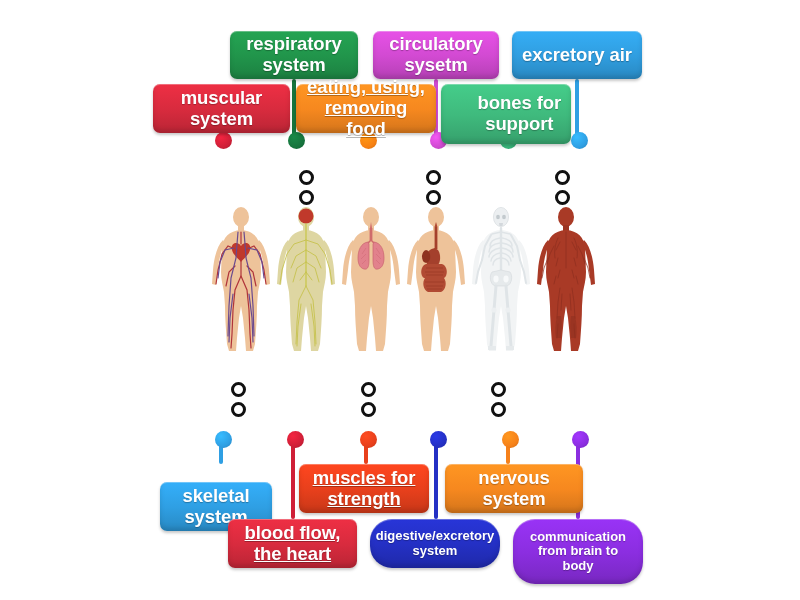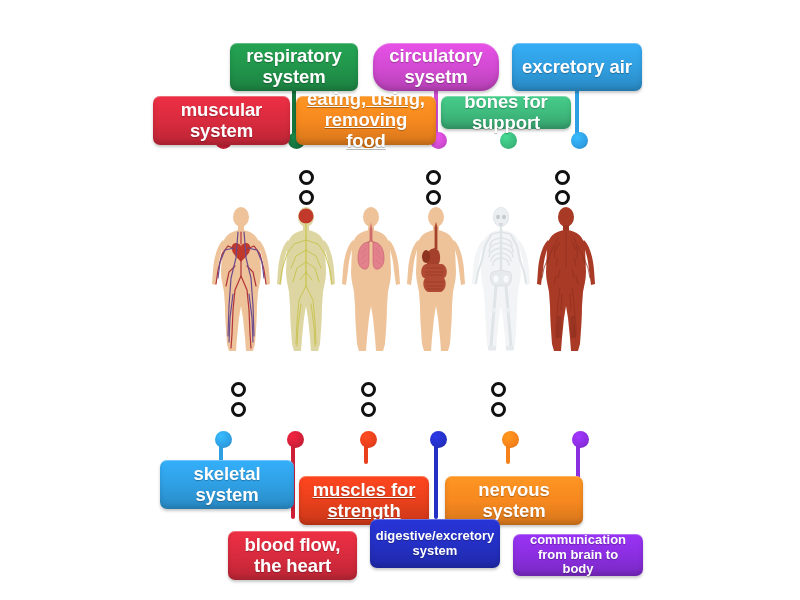--- a/index.html
+++ b/index.html
@@ -52,22 +52,22 @@
     padding: 3px 10px;
     line-height: 1.12;
     letter-spacing: -0.1px;
     text-shadow: 0 1px 1px rgba(0,0,0,0.28);
     box-shadow: 0 2px 3px rgba(0,0,0,0.22),
                 inset 0 1px 0 rgba(255,255,255,0.30),
                 inset 0 -3px 5px rgba(0,0,0,0.13);
     z-index: 5;
     user-select: none;
   }
-  .chip-lg { font-size: 18.5px; margin-top: 12px; }
-  .chip-sm { font-size: 13px; letter-spacing: 0px; }
+  .chip-lg { font-size: 18.5px; }
+  .chip-sm { font-size: 13px; letter-spacing: 0px; border-radius: 22px; }
 
   
   .target-pair {
     position: absolute;
     width: 20px;
     z-index: 4;
   }
   .target {
     width: 15px;
     height: 15px;
@@ -102,36 +102,36 @@
       <div class="connector" style="background: rgb(247, 129, 19); left: 364px; top: 133px; height: 7px;"></div>
       <div class="pin" style="left: 366px; top: 132px; background: radial-gradient(circle at 35% 30%, rgb(255, 152, 22) 0%, rgb(247, 129, 19) 62%, rgb(203, 106, 16) 100%);"></div>
       <div class="connector" style="background: rgb(59, 185, 125); left: 504px; top: 133px; height: 7px;"></div>
       <div class="pin" style="left: 506px; top: 132px; background: radial-gradient(circle at 35% 30%, rgb(70, 218, 148) 0%, rgb(59, 185, 125) 62%, rgb(48, 152, 103) 100%);"></div>
     </div>
   <div id="top-chips">
       <div class="chip chip-lg" style="left: 230px; top: 31px; width: 128px; height: 48px; background: linear-gradient(rgb(36, 164, 83) 0%, rgb(33, 149, 75) 52%, rgb(28, 128, 65) 100%);">
         <span style="white-space: pre-line;">respiratory
 system</span>
       </div>
-      <div class="chip chip-lg" style="left: 373px; top: 31px; width: 126px; height: 48px; background: linear-gradient(rgb(231, 81, 231) 0%, rgb(210, 74, 210) 52%, rgb(181, 64, 181) 100%); border-radius: 18px;">
+      <div class="chip chip-lg" style="left: 373px; top: 31px; width: 126px; height: 48px; background: linear-gradient(rgb(231, 81, 231) 0%, rgb(210, 74, 210) 52%, rgb(181, 64, 181) 100%);">
         <span style="white-space: pre-line;">circulatory
 sysetm</span>
       </div>
       <div class="chip chip-lg" style="left: 512px; top: 31px; width: 130px; height: 48px; background: linear-gradient(rgb(53, 174, 246) 0%, rgb(48, 158, 224) 52%, rgb(41, 136, 193) 100%);">
         <span style="white-space: pre-line;">excretory air</span>
       </div>
       <div class="chip chip-lg" style="left: 153px; top: 84px; width: 137px; height: 49px; background: linear-gradient(rgb(238, 47, 68) 0%, rgb(216, 43, 62) 52%, rgb(186, 37, 53) 100%);">
         <span style="white-space: pre-line;">muscular
 system</span>
       </div>
       <div class="chip chip-lg" style="left: 296px; top: 84px; width: 140px; height: 49px; background: linear-gradient(rgb(255, 150, 34) 0%, rgb(246, 136, 31) 52%, rgb(212, 117, 27) 100%); text-decoration: underline;">
         <span style="white-space: pre-line;">eating, using,
 removing food</span>
       </div>
-      <div class="chip chip-lg" style="left: 441px; top: 84px; width: 130px; height: 33px; background: linear-gradient(rgb(69, 205, 138) 0%, rgb(63, 186, 125) 52%, rgb(54, 160, 108) 100%);">
+      <div class="chip chip-lg" style="left: 441px; top: 84px; width: 130px; height: 60px; background: linear-gradient(rgb(69, 205, 138) 0%, rgb(63, 186, 125) 52%, rgb(54, 160, 108) 100%); justify-content: flex-end;">
         <span style="white-space: pre-line;">bones for
 support</span>
       </div>
     </div>
 
   <div id="targets-top">
       <div class="target-pair" style="left: 299px; top: 170px;">
         <div class="target"></div>
         <div class="target"></div>
       </div>
@@ -380,39 +380,39 @@
       <div class="connector" style="background: rgb(246, 129, 26); left: 506px; top: 439px; height: 25px;"></div>
       <div class="pin" style="left: 508px; top: 431px; background: radial-gradient(circle at 35% 30%, rgb(255, 152, 31) 0%, rgb(246, 129, 26) 62%, rgb(202, 106, 21) 100%);"></div>
       <div class="connector" style="background: rgb(207, 31, 55); left: 291px; top: 439px; height: 80px;"></div>
       <div class="pin" style="left: 293px; top: 431px; background: radial-gradient(circle at 35% 30%, rgb(244, 37, 65) 0%, rgb(207, 31, 55) 62%, rgb(170, 25, 45) 100%);"></div>
       <div class="connector" style="background: rgb(36, 48, 196); left: 434px; top: 439px; height: 80px;"></div>
       <div class="pin" style="left: 436px; top: 431px; background: radial-gradient(circle at 35% 30%, rgb(42, 57, 231) 0%, rgb(36, 48, 196) 62%, rgb(30, 39, 161) 100%);"></div>
       <div class="connector" style="background: rgb(139, 46, 224); left: 576px; top: 439px; height: 80px;"></div>
       <div class="pin" style="left: 578px; top: 431px; background: radial-gradient(circle at 35% 30%, rgb(164, 54, 255) 0%, rgb(139, 46, 224) 62%, rgb(114, 38, 184) 100%);"></div>
     </div>
   <div id="bottom-chips">
-      <div class="chip chip-lg" style="left: 160px; top: 448px; width: 134px; height: 49px; background: linear-gradient(rgb(52, 175, 250) 0%, rgb(47, 159, 227) 52%, rgb(40, 137, 195) 100%);">
+      <div class="chip chip-lg" style="left: 160px; top: 482px; width: 112px; height: 49px; background: linear-gradient(rgb(52, 175, 250) 0%, rgb(47, 159, 227) 52%, rgb(40, 137, 195) 100%);">
         <span style="white-space: pre-line;">skeletal
 system</span>
       </div>
       <div class="chip chip-lg" style="left: 299px; top: 464px; width: 130px; height: 49px; background: linear-gradient(rgb(255, 70, 31) 0%, rgb(232, 64, 28) 52%, rgb(200, 55, 24) 100%);">
         <span style="white-space: pre-line; text-decoration: underline;">muscles for
 strength</span>
       </div>
       <div class="chip chip-lg" style="left: 445px; top: 464px; width: 138px; height: 49px; background: linear-gradient(rgb(255, 150, 34) 0%, rgb(246, 136, 31) 52%, rgb(212, 117, 27) 100%);">
         <span style="white-space: pre-line;">nervous
 system</span>
       </div>
       <div class="chip chip-lg" style="left: 228px; top: 519px; width: 129px; height: 49px; background: linear-gradient(rgb(238, 47, 68) 0%, rgb(216, 43, 62) 52%, rgb(186, 37, 53) 100%);">
-        <span style="white-space: pre-line;">blood flow,
+        <span style="white-space: pre-line; text-decoration: underline;">blood flow,
 the heart</span>
       </div>
       <div class="chip chip-sm" style="left: 370px; top: 519px; width: 130px; height: 49px; background: linear-gradient(rgb(40, 53, 216) 0%, rgb(36, 48, 196) 52%, rgb(31, 41, 169) 100%);">
         <span style="white-space: pre-line;">digestive/excretory
 system</span>
       </div>
-      <div class="chip chip-sm" style="left: 513px; top: 534px; width: 130px; height: 42px; background: linear-gradient(rgb(153, 51, 246) 0%, rgb(139, 46, 224) 52%, rgb(120, 40, 193) 100%);">
+      <div class="chip chip-sm" style="left: 513px; top: 519px; width: 130px; height: 65px; background: linear-gradient(rgb(153, 51, 246) 0%, rgb(139, 46, 224) 52%, rgb(120, 40, 193) 100%);">
         <span style="white-space: pre-line;">communication
 from brain to body</span>
       </div>
     </div>
 
 </div>
 
 </body></html>

